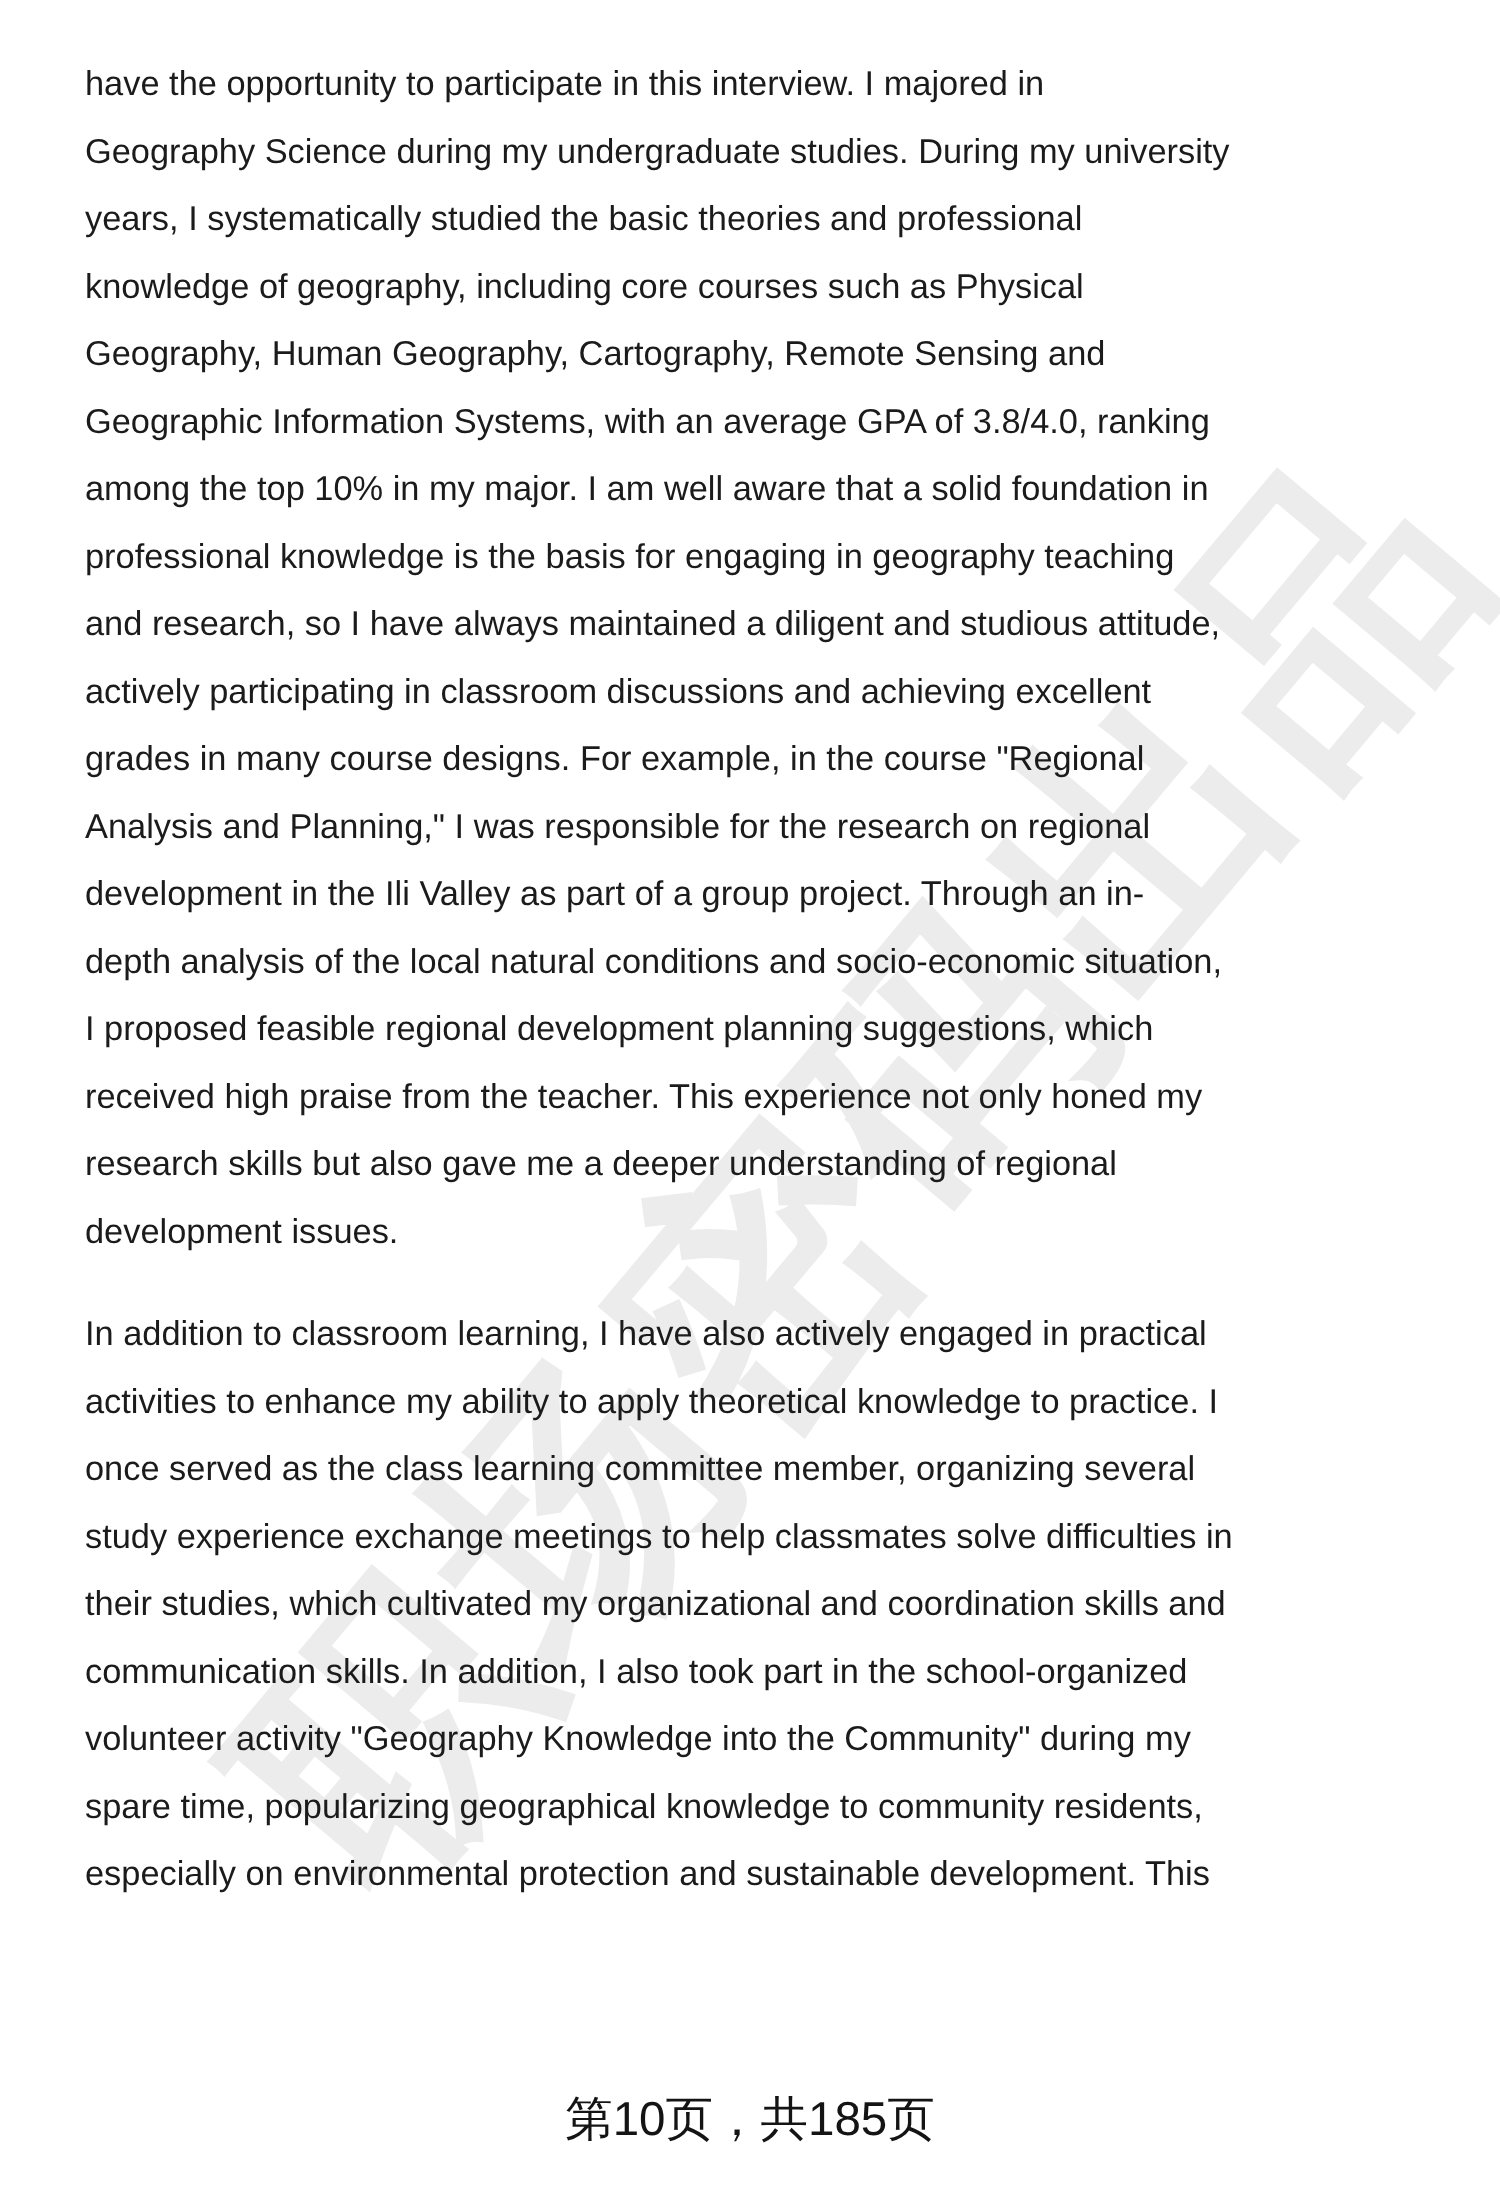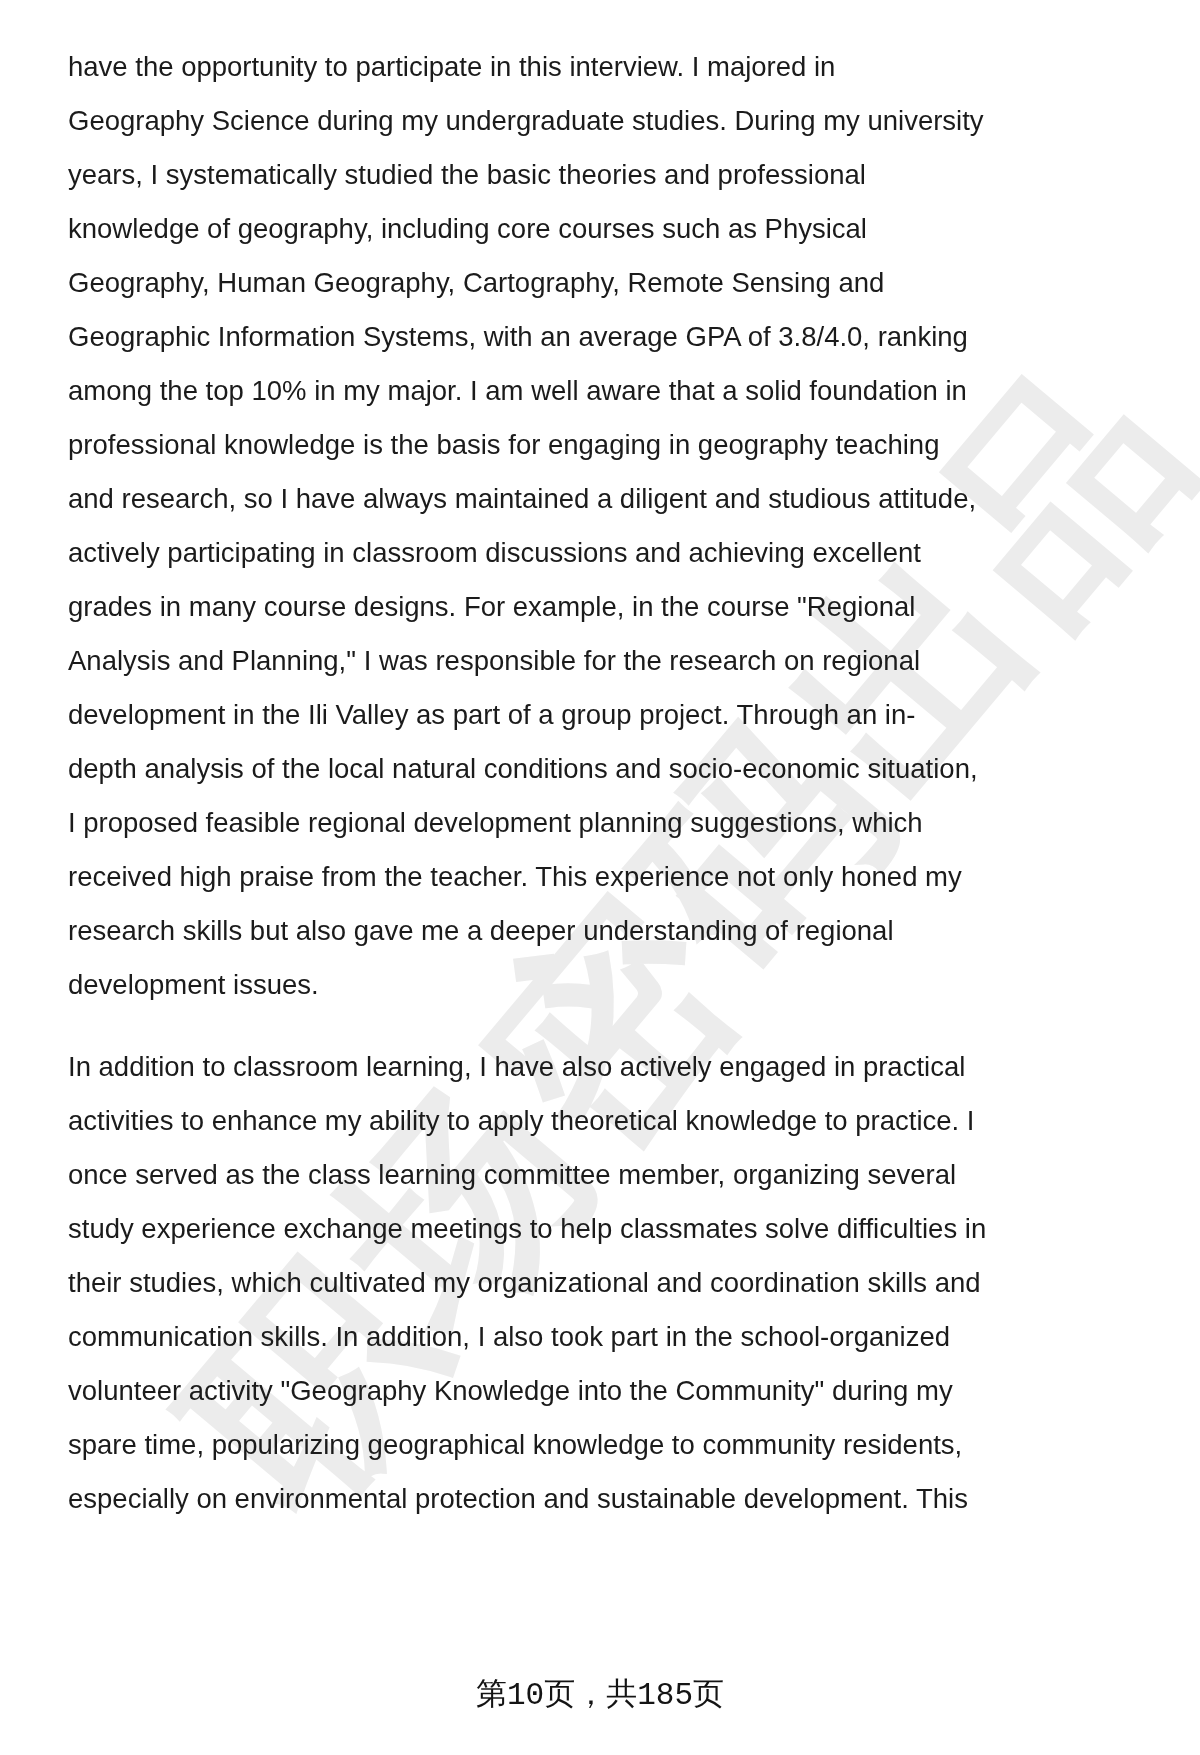--- a/index.html
+++ b/index.html
@@ -42,25 +42,24 @@
     line-height: 54px;
     color: #1b1b1b;
     white-space: pre;
   }
   .footer {
     position: absolute;
     left: 0;
     top: 1678px;
     width: 100%;
     text-align: center;
-    font-size: 31px;
+    font-size: 38px;
     line-height: 36px;
     color: #141414;
     z-index: 1;
-    font-family: Liberation Mono, monospace;
   }
 </style>
 </head>
 <body>
 
 <div class="watermark">职场密码出品</div>
 
 <div class="content">
   <p class="para">have the opportunity to participate in this interview. I majored in
 Geography Science during my undergraduate studies. During my university

